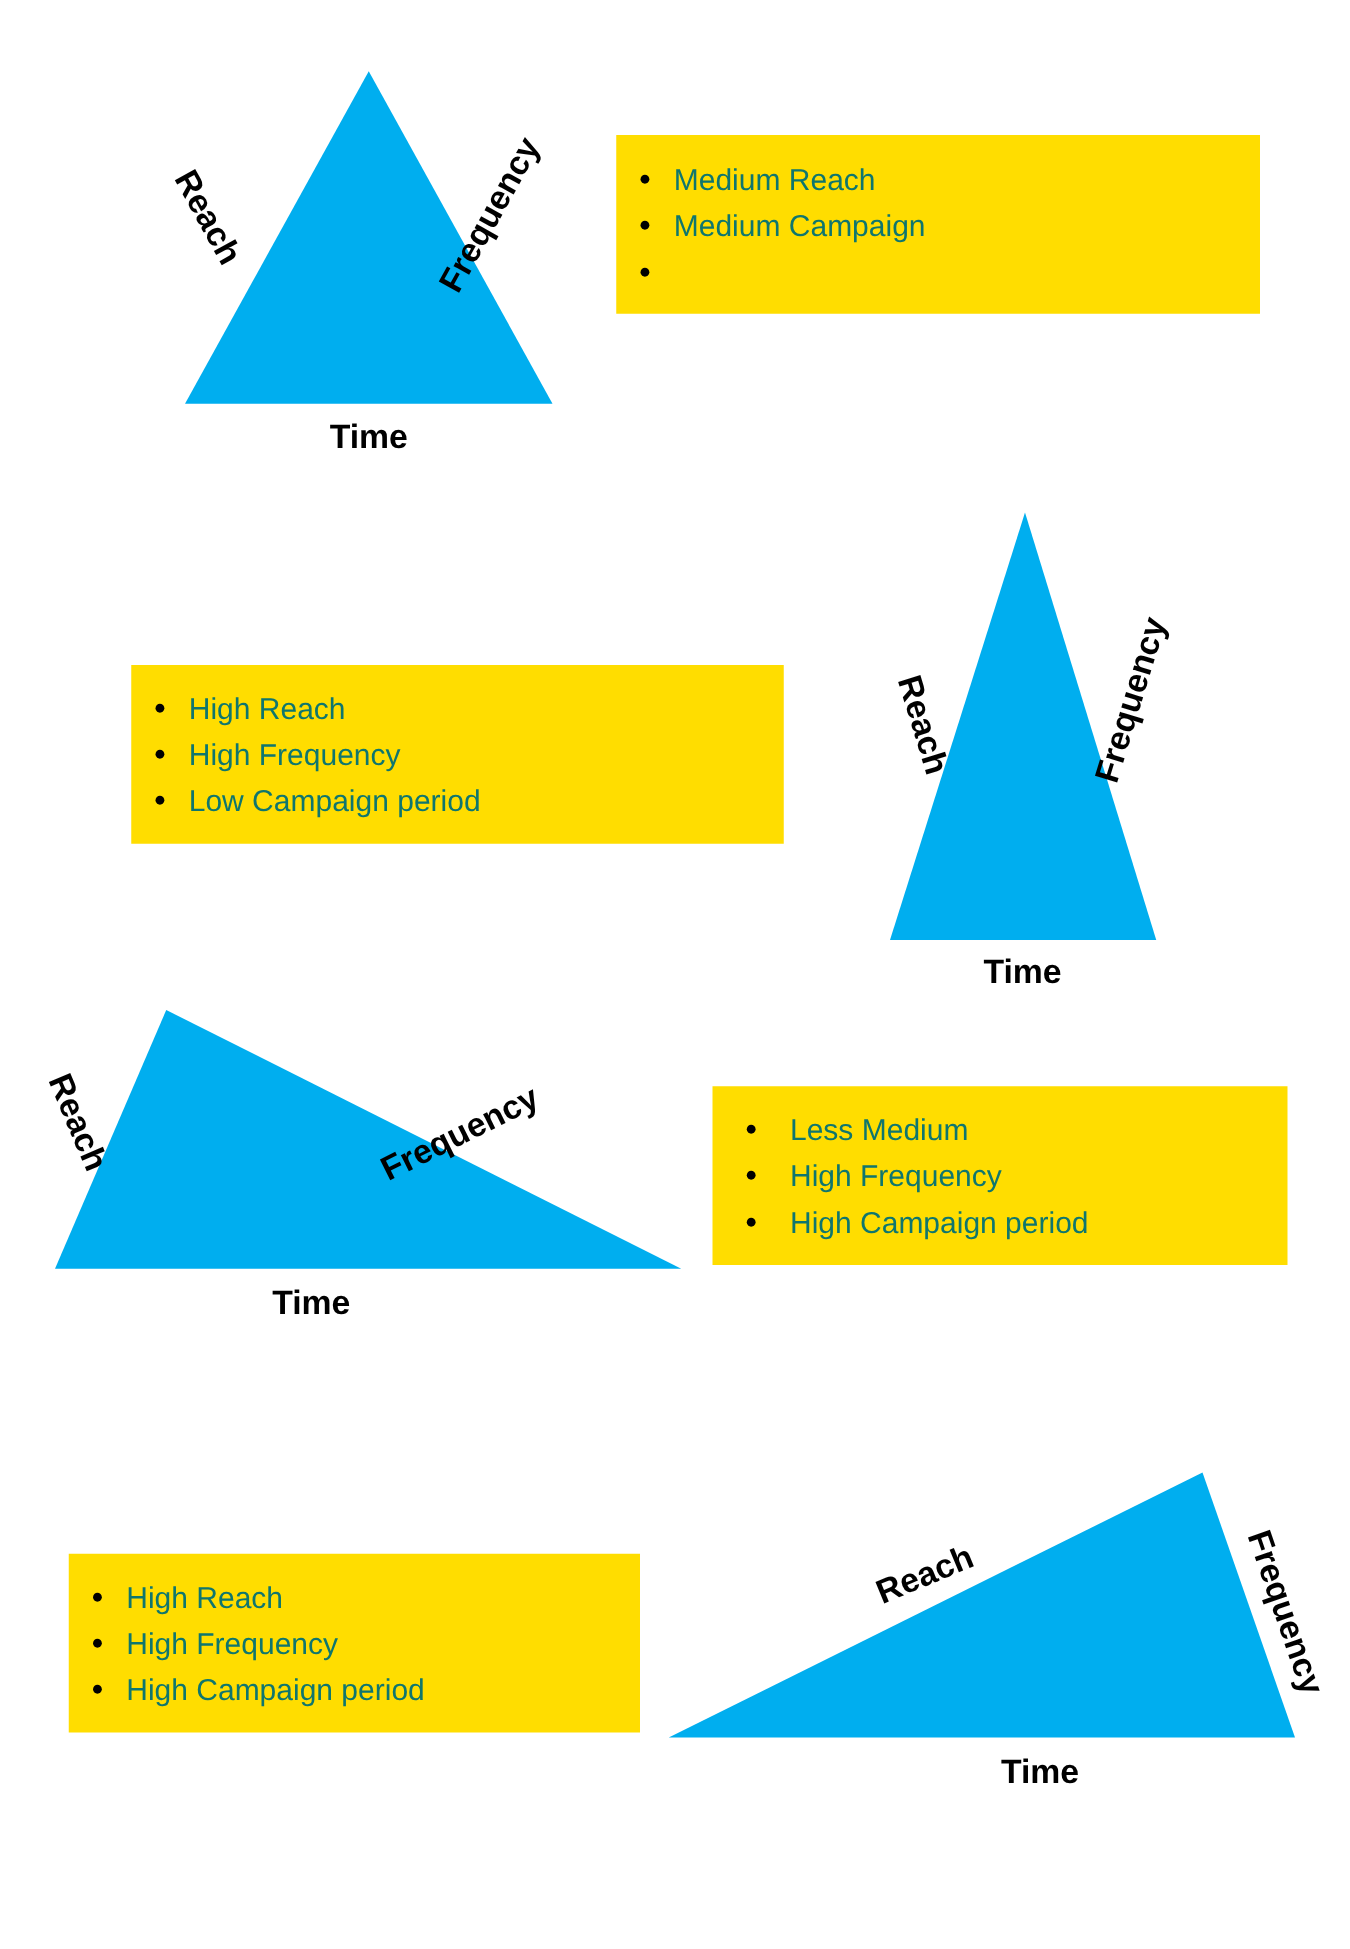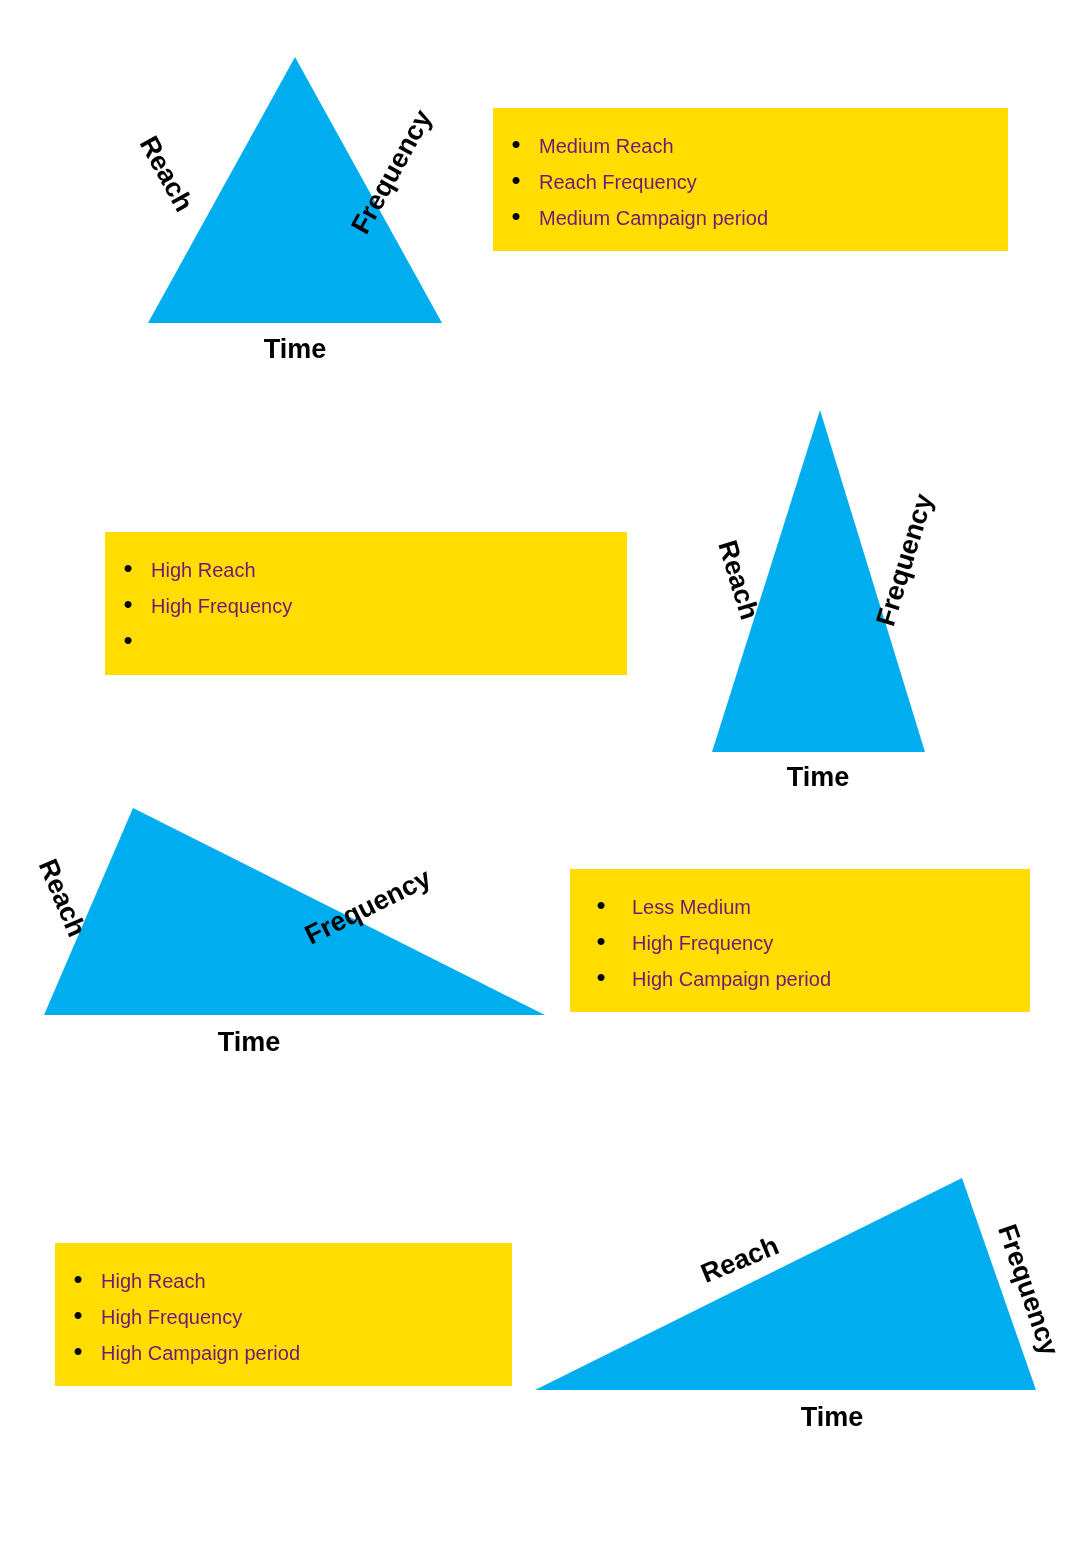--- a/index.html
+++ b/index.html
@@ -39,22 +39,22 @@
   }
   .bullet {
     width: 46px;
     flex: 0 0 46px;
     text-align: center;
     font-size: 26px;
     color: #000000;
     line-height: 1;
   }
   .callout-text {
-    font-size: 20px;
-    color: #701a75;
+    font-size: 24px;
+    color: #0f766e;
     white-space: nowrap;
   }
   .callout.indent-wide .bullet { width: 62px; flex: 0 0 62px; }
 
   
   .tri-block {
     position: absolute;
   }
   .tri-block svg {
     display: block;
@@ -92,39 +92,39 @@
     <span class="time-label" style="left:295px; top:334px; transform:translateX(-50%);">Time</span>
   </div>
 
   <div class="callout" style="left:493px; top:108px; width:515px; height:143px;">
     <div class="callout-row">
       <span class="bullet">•</span>
       <span class="callout-text">Medium Reach</span>
     </div>
     <div class="callout-row">
       <span class="bullet">•</span>
-      <span class="callout-text">Reach Frequency</span>
+      <span class="callout-text">Medium Campaign</span>
     </div>
     <div class="callout-row">
       <span class="bullet">•</span>
-      <span class="callout-text">Medium Campaign period</span>
     </div>
   </div>
 
   <div class="callout" style="left:105px; top:532px; width:522px; height:143px;">
     <div class="callout-row">
       <span class="bullet">•</span>
       <span class="callout-text">High Reach</span>
     </div>
     <div class="callout-row">
       <span class="bullet">•</span>
       <span class="callout-text">High Frequency</span>
     </div>
     <div class="callout-row">
       <span class="bullet">•</span>
+      <span class="callout-text">Low Campaign period</span>
     </div>
   </div>
 
   <div class="tri-block" style="left:660px; top:395px; width:330px; height:410px;">
     <svg width="330" height="410" viewBox="0 0 330 410">
       <polygon points="160,15 265,357 52,357" fill="#00AEEF"></polygon>
     </svg>
     <span class="edge-label" style="left:78px; top:185px; transform:translate(-50%,-50%) rotate(73deg);">Reach</span>
     <span class="edge-label" style="left:245px; top:165px; transform:translate(-50%,-50%) rotate(-73deg);">Frequency</span>
     <span class="time-label" style="left:158px; top:367px; transform:translateX(-50%);">Time</span>

